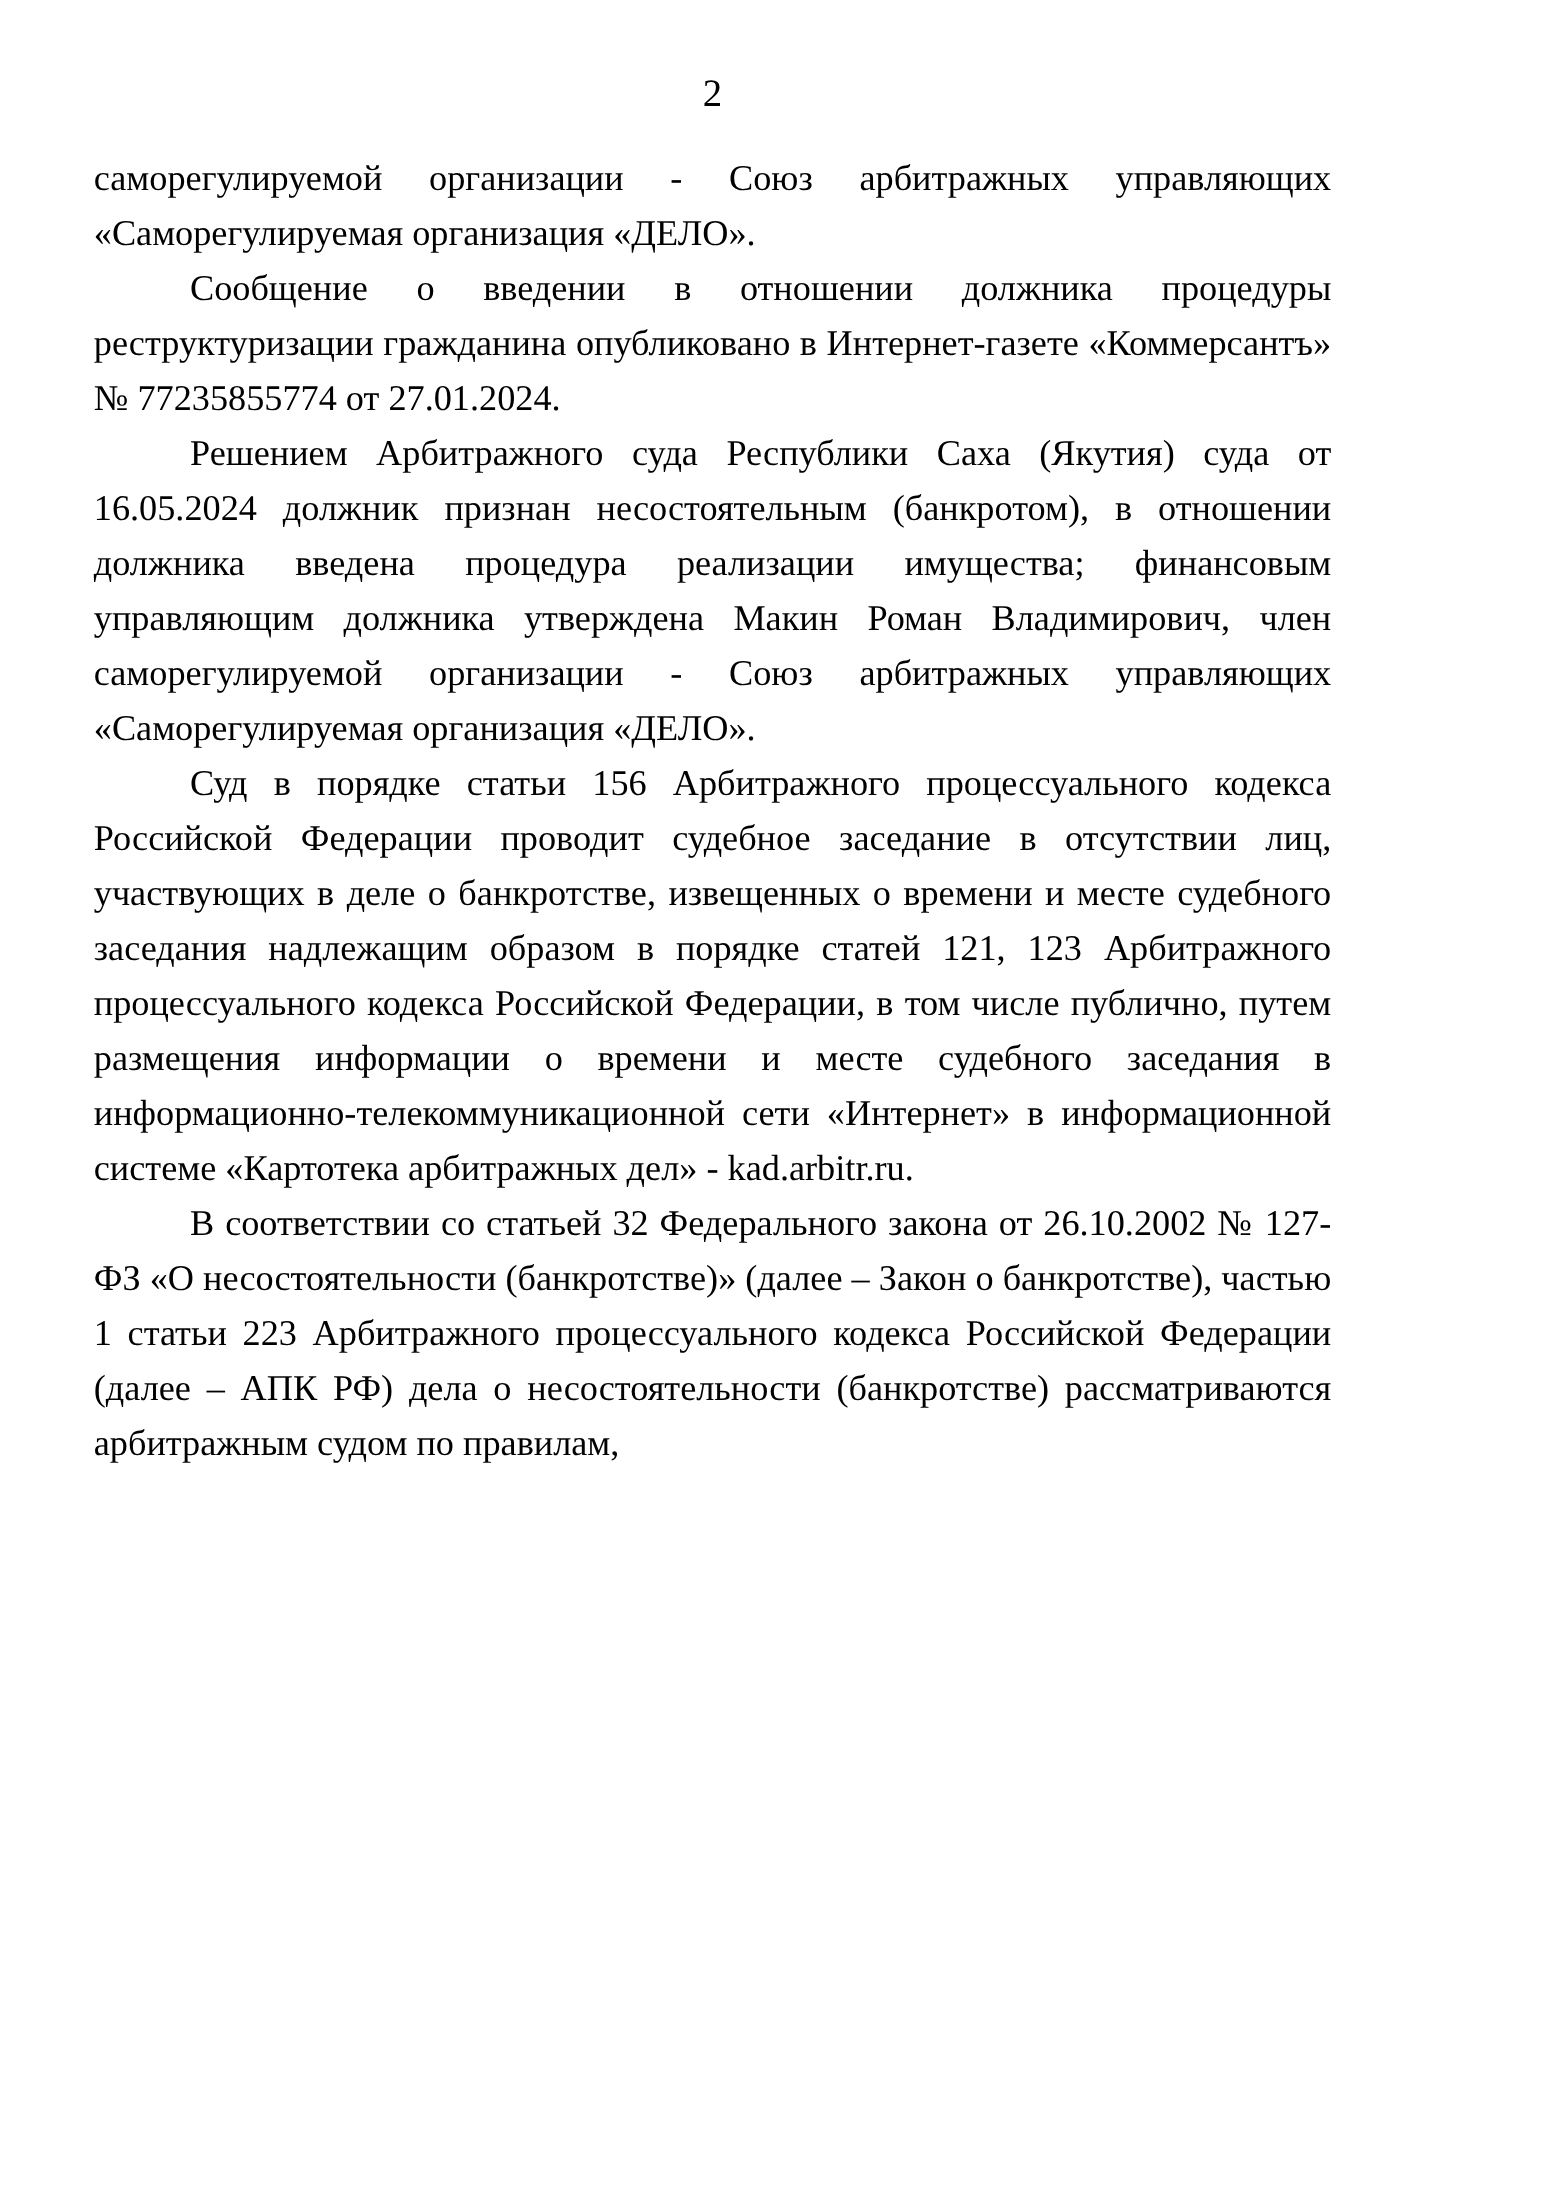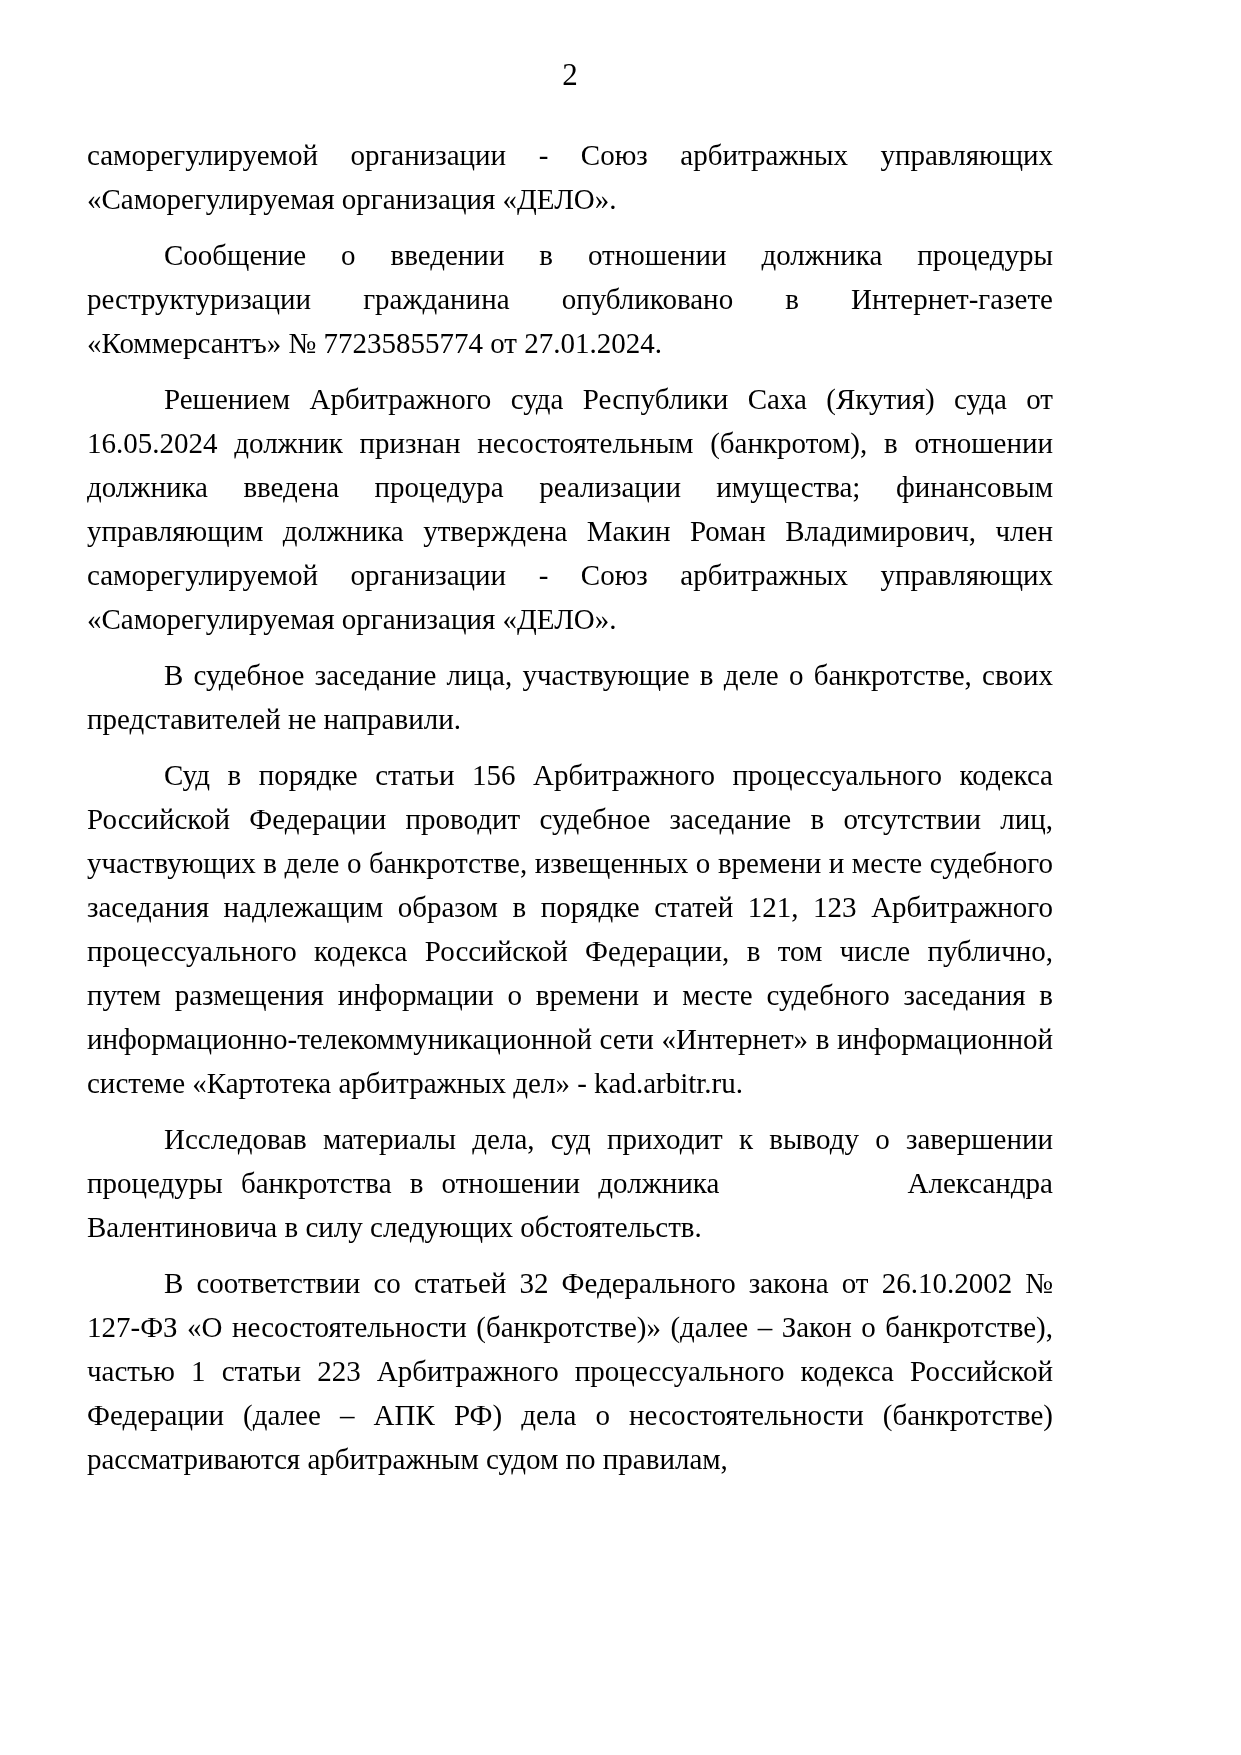--- a/index.html
+++ b/index.html
@@ -28,39 +28,37 @@
   .doc-body {
     position: absolute;
     top: 121px;
     left: 75px;
     width: 990px;
     font-size: 29px;
     line-height: 44px;
     text-align: justify;
   }
   .doc-body p {
-    margin: 12px;
+    margin: 0;
     padding: 0;
   }
   .doc-body p.indent {
     text-indent: 77px;
   }
   .redacted-gap {
     display: inline-block;
     width: 152px;
     height: 1px;
   }
 </style>
 </head>
 <body>
 
 <div class="page">
   <div class="page-number">2</div>
   <div class="doc-body">
       <p>саморегулируемой организации - Союз арбитражных управляющих «Саморегулируемая организация «ДЕЛО».</p>
       <p class="indent">Сообщение о введении в отношении должника процедуры реструктуризации гражданина опубликовано в Интернет-газете «Коммерсантъ» № 77235855774 от 27.01.2024.</p>
       <p class="indent">Решением Арбитражного суда Республики Саха (Якутия) суда от 16.05.2024 должник признан несостоятельным (банкротом), в отношении должника введена процедура реализации имущества; финансовым управляющим должника утверждена Макин Роман Владимирович, член саморегулируемой организации - Союз арбитражных управляющих «Саморегулируемая организация «ДЕЛО».</p>
-      <p class="indent">В судебное заседание лица, участвующие в деле о банкротстве, своих представителей не направили.</p>
       <p class="indent">Суд в порядке статьи 156 Арбитражного процессуального кодекса Российской Федерации проводит судебное заседание в отсутствии лиц, участвующих в деле о банкротстве, извещенных о времени и месте судебного заседания надлежащим образом в порядке статей 121, 123 Арбитражного процессуального кодекса Российской Федерации, в том числе публично, путем размещения информации о времени и месте судебного заседания в информационно-телекоммуникационной сети «Интернет» в информационной системе «Картотека арбитражных дел» - kad.arbitr.ru.</p>
-      <p class="indent"><span>Исследовав материалы дела, суд приходит к выводу о завершении процедуры банкротства в отношении должника </span><span class="redacted-gap"></span><span> Александра Валентиновича в силу следующих обстоятельств.</span></p>
       <p class="indent">В соответствии со статьей 32 Федерального закона от 26.10.2002 № 127-ФЗ «О несостоятельности (банкротстве)» (далее – Закон о банкротстве), частью 1 статьи 223 Арбитражного процессуального кодекса Российской Федерации (далее – АПК РФ) дела о несостоятельности (банкротстве) рассматриваются арбитражным судом по правилам,</p>
     </div>
 </div>
 
 </body></html>

